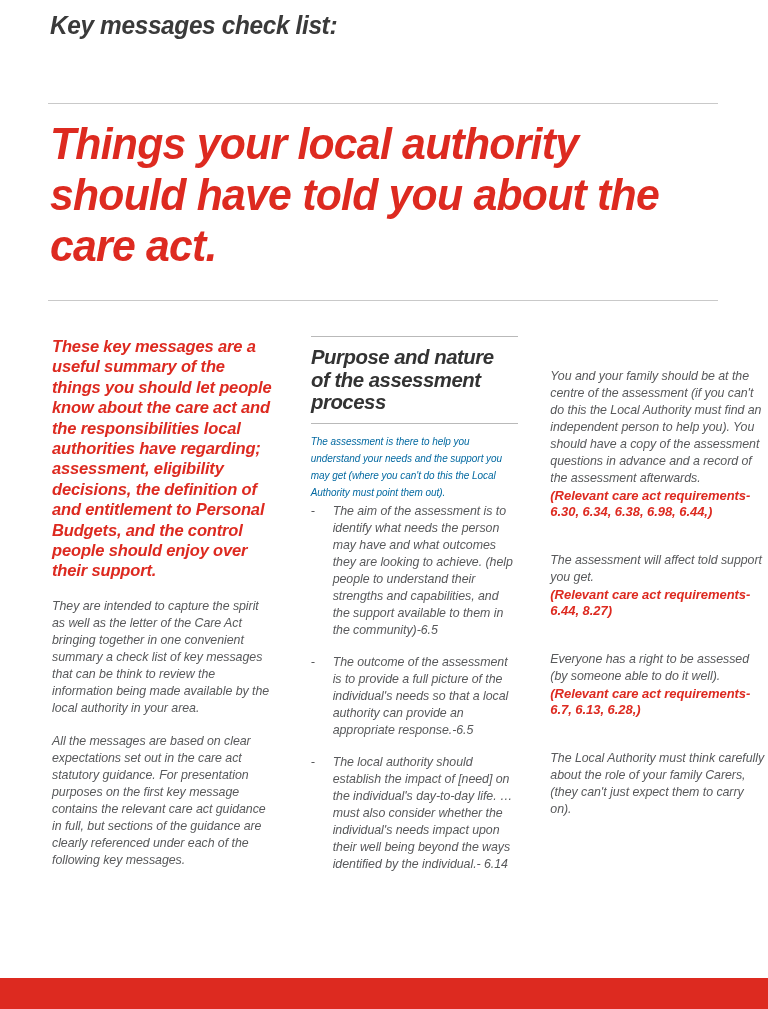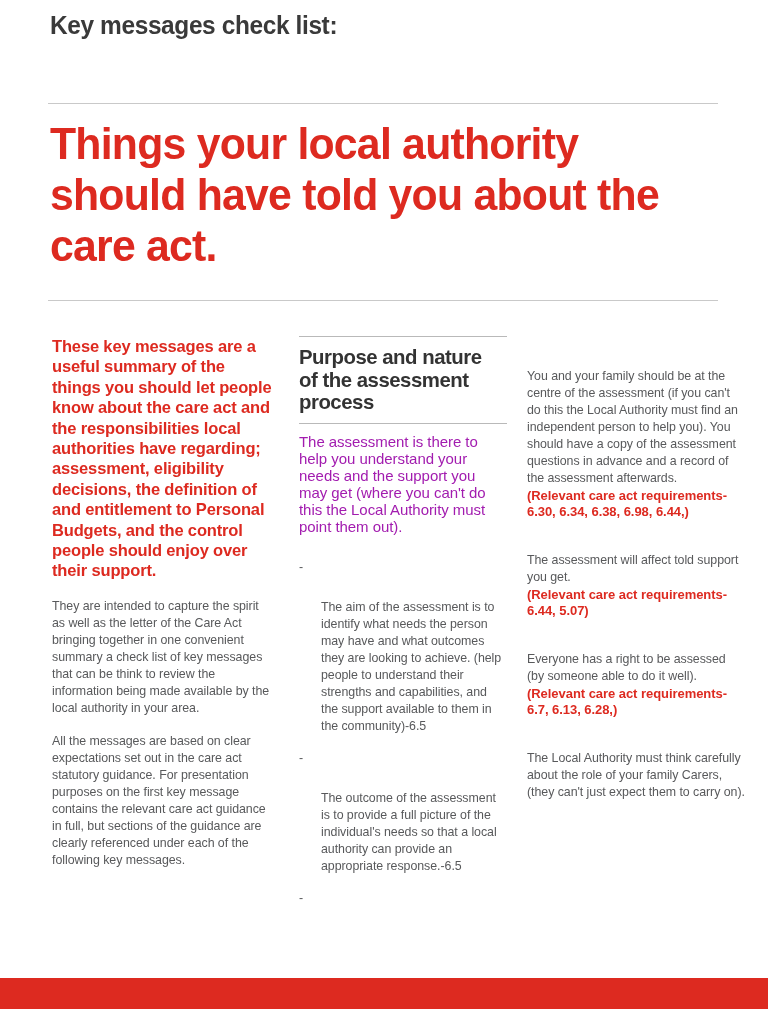--- a/index.html
+++ b/index.html
@@ -10,20 +10,21 @@
     background: #ffffff;
     font-family: "Liberation Sans", sans-serif;
     overflow: hidden;
   }
 
   .page {
     position: relative;
     width: 676px;
     height: 1009px;
     background: #ffffff;
+    font-style: italic;
   }
 
   
   .kicker {
     position: absolute;
     left: 50px;
     top: 10px;
     font-size: 26px;
     font-weight: bold;
     color: #3a3a3a;
@@ -56,21 +57,21 @@
     transform-origin: left top;
   }
 
   
   .columns {
     position: absolute;
     left: 0;
     top: 336px;
     width: 768px;
     display: flex;
-    gap: 0;
+    gap: 12px;
   }
 
   .col { position: relative; }
 
   .col-left  { width: 223px; margin-left: 52px; }
   .col-mid   { width: 208px; margin-left: 24px; }
   .col-right { width: 218px; margin-left: 20px; }
 
   
   .lead {
@@ -102,42 +103,42 @@
     line-height: 22.5px;
     font-weight: bold;
     color: #333333;
     letter-spacing: -0.5px;
     padding: 9px 0 9px 0;
     transform: scaleX(0.97);
     transform-origin: left top;
   }
 
   .col-mid .intro-p {
-    font-size: 15px;
-    line-height: 17px;
-    color: #a21caf;
+    font-size: 10px;
+    line-height: 17px;
+    color: #0369a1;
     letter-spacing: -0.05px;
     margin-top: 9px;
-    margin-bottom: 24px;
+    margin-bottom: 2px;
   }
 
   .bullet {
     display: flex;
     font-size: 12.4px;
     line-height: 17px;
     color: #58595B;
     letter-spacing: -0.05px;
     margin-bottom: 15px;
   }
   .bullet .dash {
     width: 22px;
     flex: 0 0 22px;
     color: #58595B;
   }
-  .bullet .btext { flex: 1 1 auto; margin-top: 40px; }
+  .bullet .btext { flex: 1 1 auto; }
 
   
   .blk { margin-bottom: 14px; }
 
   .blk-text {
     font-size: 12.4px;
     line-height: 17px;
     color: #58595B;
     letter-spacing: -0.05px;
     margin-top: 32px;
@@ -192,31 +193,32 @@
       <div class="bullet">
         <span class="dash">-</span>
         <span class="btext">The aim of the assessment is to identify what needs the person may have and what outcomes they are looking to achieve. (help people to understand their strengths and capabilities, and the support available to them in the community)-6.5</span>
       </div>
       <div class="bullet">
         <span class="dash">-</span>
         <span class="btext">The outcome of the assessment is to provide a full picture of the individual's needs so that a local authority can provide an appropriate response.-6.5</span>
       </div>
       <div class="bullet">
         <span class="dash">-</span>
+        <span class="btext">The local authority should establish the impact of [need] on the individual's day-to-day life. …must also consider whether the individual's needs impact upon their well being beyond the ways identified by the individual.- 6.14</span>
       </div>
     </div>
 
     <div class="col col-right">
       <div class="blk">
         <div class="blk-text">You and your family should be at the centre of the assessment (if you can't do this the Local Authority must find an independent person to help you). You should have a copy of the assessment questions in advance and a record of the assessment afterwards.</div>
         <div class="cite">(Relevant care act requirements- 6.30, 6.34, 6.38, 6.98, 6.44,)</div>
       </div>
       <div class="blk">
         <div class="blk-text">The assessment will affect told support you get.</div>
-        <div class="cite">(Relevant care act requirements-6.44, 5.07)</div>
+        <div class="cite">(Relevant care act requirements-6.44, 8.27)</div>
       </div>
       <div class="blk">
         <div class="blk-text">Everyone has a right to be assessed (by someone able to do it well).</div>
         <div class="cite">(Relevant care act requirements- 6.7, 6.13, 6.28,)</div>
       </div>
       <div class="blk">
         <div class="blk-text">The Local Authority must think carefully about the role of your family Carers, (they can't just expect them to carry on).</div>
       </div>
     </div>
 

